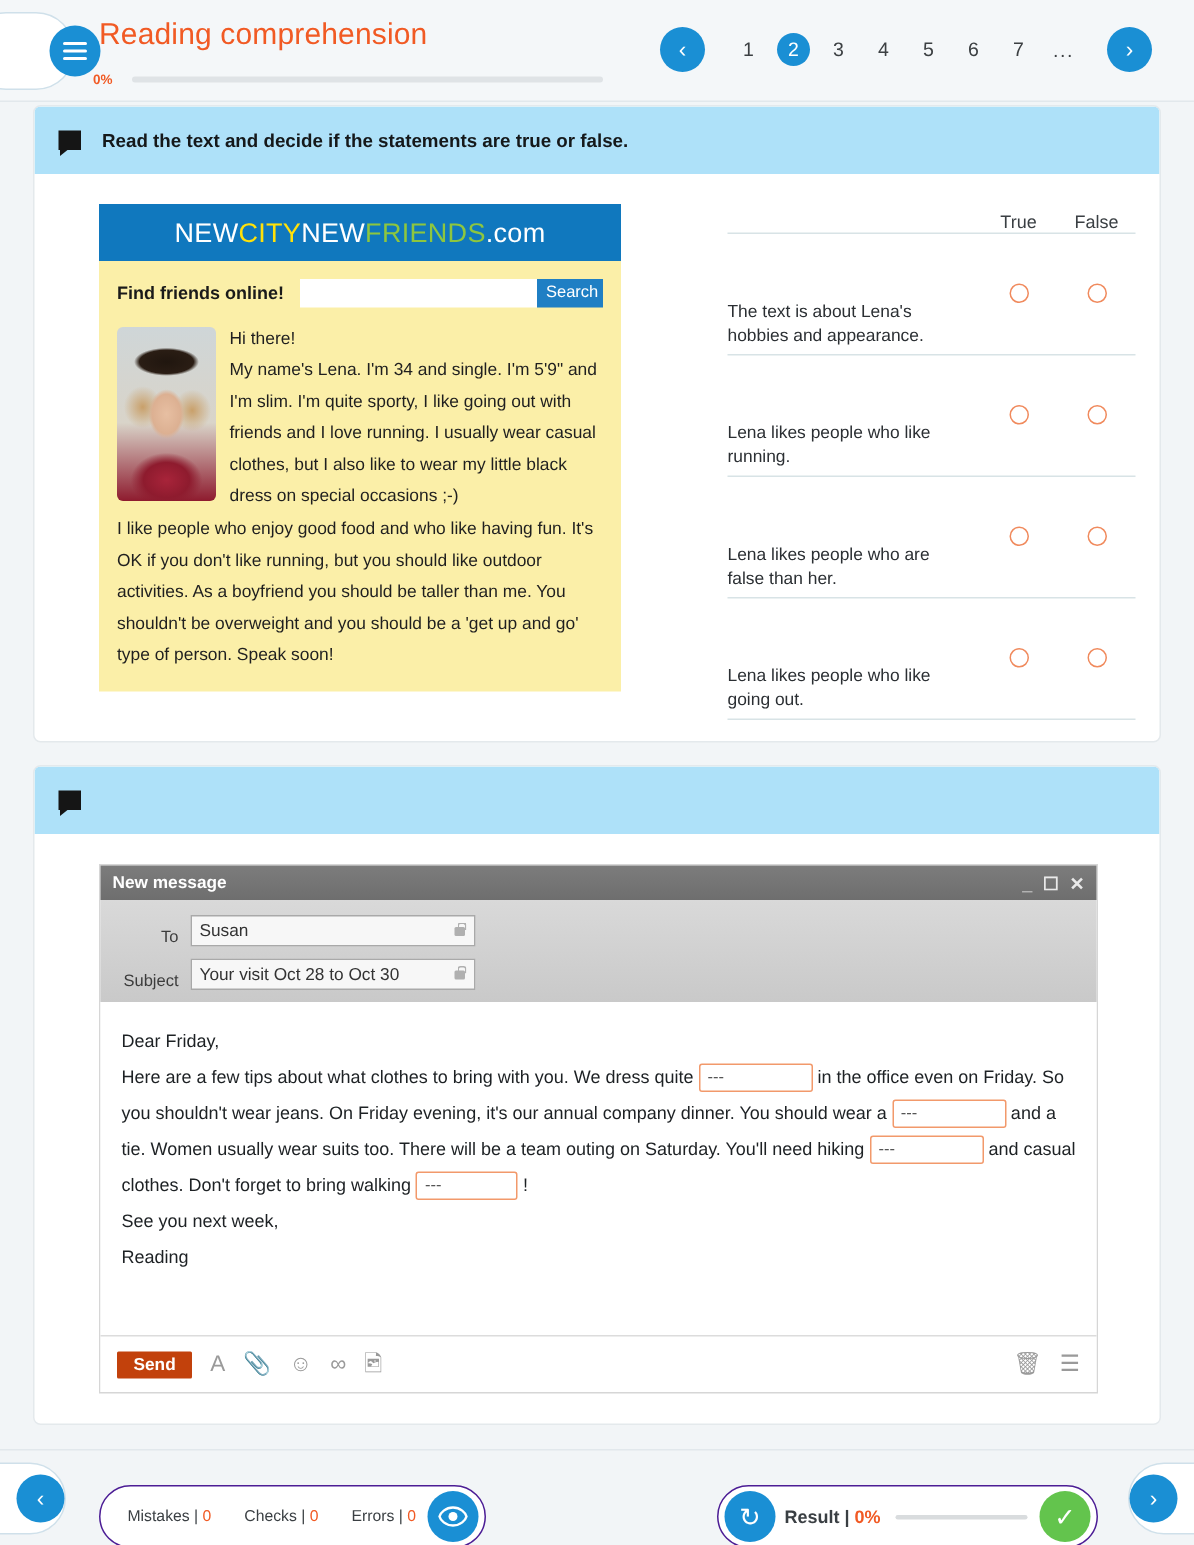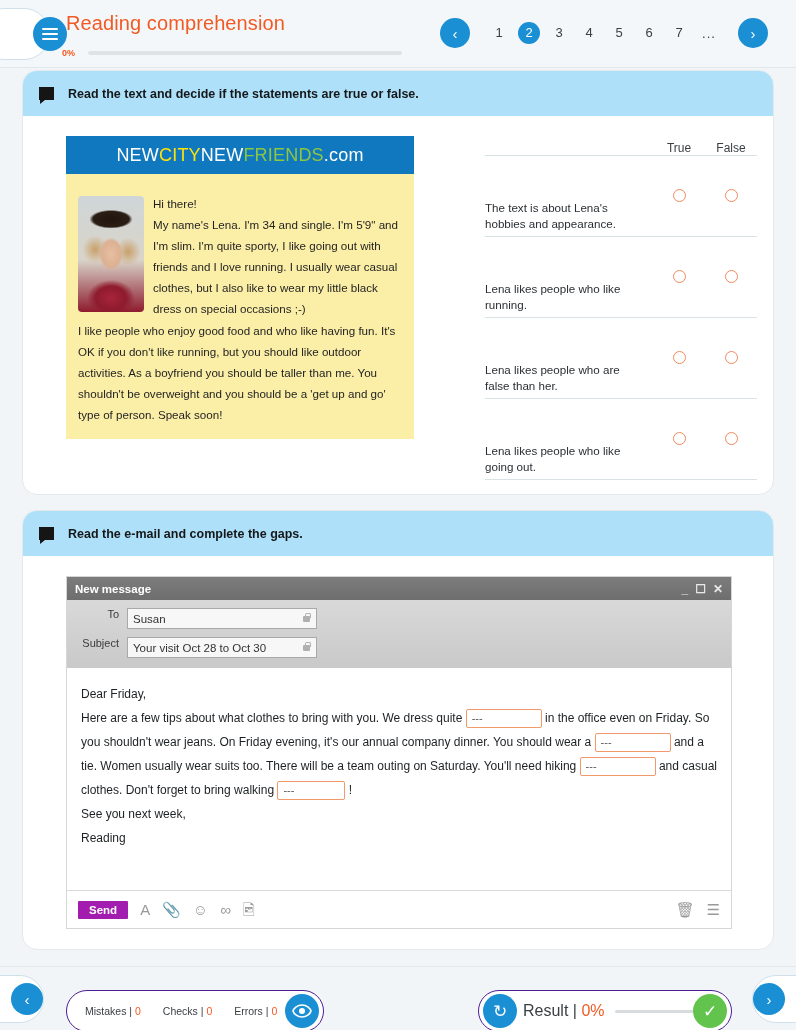--- a/index.html
+++ b/index.html
@@ -75,21 +75,21 @@
   }
   .page-dots { width: 30px; text-align: center; font-size: 13px; color: #3c4043; letter-spacing:1px;}
   #pager .nav-circle:first-child { margin-right: 14px; }
   #pager .nav-circle:last-child { margin-left: 14px; }
 
   
   .card {
     position: absolute; left: 22px; width: 752px;
     background: #fff;
     border: 1px solid #e4e9ec;
-    border-radius: 15px;
+    border-radius: 5px;
     overflow: hidden;
   }
   .task-bar {
     background: #aee1f9;
     height: 45px;
     display: flex; align-items: center;
     padding-left: 16px;
   }
   .bubble-icon {
     width: 15px; height: 13px; background: #151515; position: relative; flex: none;
@@ -174,21 +174,21 @@
     height: 23px; background: linear-gradient(#7c7c7c, #6e6e6e);
     display: flex; align-items: center; padding: 0 8px;
     color: #fff; font-size: 11.5px; font-weight: bold;
   }
   #mail-title .t { flex: 1; }
   .wctl { color: #e9e9e9; font-size: 12px; margin-left: 7px; cursor: pointer; line-height: 1; }
   #mail-fields {
     background: linear-gradient(#d9d9d9, #c9c9c9);
     padding: 8px 0 8px 0;
   }
-  .field-row { display: flex; align-items: flex-start; height: 23px; margin-bottom: 6px; }
+  .field-row { display: flex; align-items: flex-end; height: 23px; margin-bottom: 6px; }
   .field-row:last-child { margin-bottom: 0; }
   .field-label {
     width: 60px; text-align: right; padding-right: 8px;
     font-size: 11px; color: #3c3c3c;
   }
   .field-box {
     width: 190px; height: 21px; background: #f7f7f7; border: 1px solid #a9a9a9;
     display: flex; align-items: center; padding: 0 5px; font-size: 11.5px; color: #333;
   }
   .field-box .v { flex: 1; }
@@ -213,21 +213,21 @@
   }
   .gap.g1 { width: 76px; }
   .gap.g2 { width: 76px; }
   .gap.g3 { width: 76px; }
   .gap.g4 { width: 68px; }
   #mail-toolbar {
     background: #fff; border-top: 1px solid #dcdcdc; height: 38px;
     display: flex; align-items: center; padding: 0 11px;
   }
   #send-btn {
-    background: #a21caf; color: #fff; font-size: 11.5px; font-weight: bold;
+    background: #c2410c; color: #fff; font-size: 11.5px; font-weight: bold;
     padding: 3px 11px; border: none; cursor: pointer; border-radius: 1px;
     font-family: "Liberation Sans", sans-serif;
   }
   .tb-icon {
     color: #9a9a9a; font-size: 15px; margin-left: 12px; cursor: pointer; line-height: 1;
   }
   #tb-spacer { flex: 1; }
 
   
   #footer {
@@ -258,21 +258,21 @@
   }
   #eye-btn svg { display: block; }
 
   #result-panel { left: 478px; width: 254px; padding-left: 44px; }
   #refresh-btn {
     position: absolute; left: 4px; top: 3px;
     width: 34px; height: 34px; border-radius: 50%; background: #1a8fd4;
     color: #fff; display: flex; align-items: center; justify-content: center;
     font-size: 17px; cursor: pointer;
   }
-  #result-label { font-size: 16px; color: #3a3f43; white-space: nowrap; }
+  #result-label { font-size: 12px; color: #3a3f43; white-space: nowrap; font-weight: bold; }
   #result-label .n { color: #f15a24; }
   #result-track {
     width: 88px; height: 3px; background: #d9dcde; border-radius: 2px; margin-left: 10px;
   }
   #result-fill { height: 3px; width: 0%; background: #f15a24; border-radius: 2px; }
   #check-btn {
     position: absolute; right: 4px; top: 3px;
     width: 34px; height: 34px; border-radius: 50%; background: #63c44d;
     color: #fff; display: flex; align-items: center; justify-content: center;
     font-size: 17px; cursor: pointer;
@@ -324,20 +324,25 @@
 
     <div id="site">
       <div id="site-header">
         <span class="w" style="color: rgb(255, 255, 255);">NEW</span>
           <span class="y" style="color: rgb(255, 225, 10);">CITY</span>
           <span class="w" style="color: rgb(255, 255, 255);">NEW</span>
           <span class="g" style="color: rgb(141, 198, 63); text-align: right;">FRIENDS</span>
           <span class="w" style="color: rgb(255, 255, 255);">.com</span>
       </div>
       <div id="site-body">
+        <div id="site-searchrow">
+          <span id="find-label">Find friends online!</span>
+          <input id="search-input" type="text" value="" style="">
+          <button id="search-btn">Search</button>
+        </div>
         <div id="profile-text">
           <div id="avatar"></div>
           <p class="pline">Hi there!</p>
           <p class="pline">My name's Lena. I'm 34 and single. I'm 5'9" and I'm slim. I'm quite sporty, I like going out with friends and I love running. I usually wear casual clothes, but I also like to wear my little black dress on special occasions ;-)</p>
           <p class="pline">I like people who enjoy good food and who like having fun. It's OK if you don't like running, but you should like outdoor activities. As a boyfriend you should be taller than me. You shouldn't be overweight and you should be a 'get up and go' type of person. Speak soon!</p>
         </div>
       </div>
     </div>
 
     <div id="tf-table">
@@ -382,21 +387,20 @@
         <div class="tf-opt">
             <div class="radio"></div>
           </div>
       </div>
     </div>
   </div>
 
   <div class="card" id="card2">
     <div class="task-bar">
       <div class="bubble-icon"></div>
-      <div class="task-text">Read the e-mail and complete the gaps.</div>
     </div>
 
     <div id="mail">
       <div id="mail-title">
         <span class="t">New message</span>
         <span class="wctl">_</span>
         <span class="wctl">☐</span>
         <span class="wctl">✕</span>
       </div>
 

